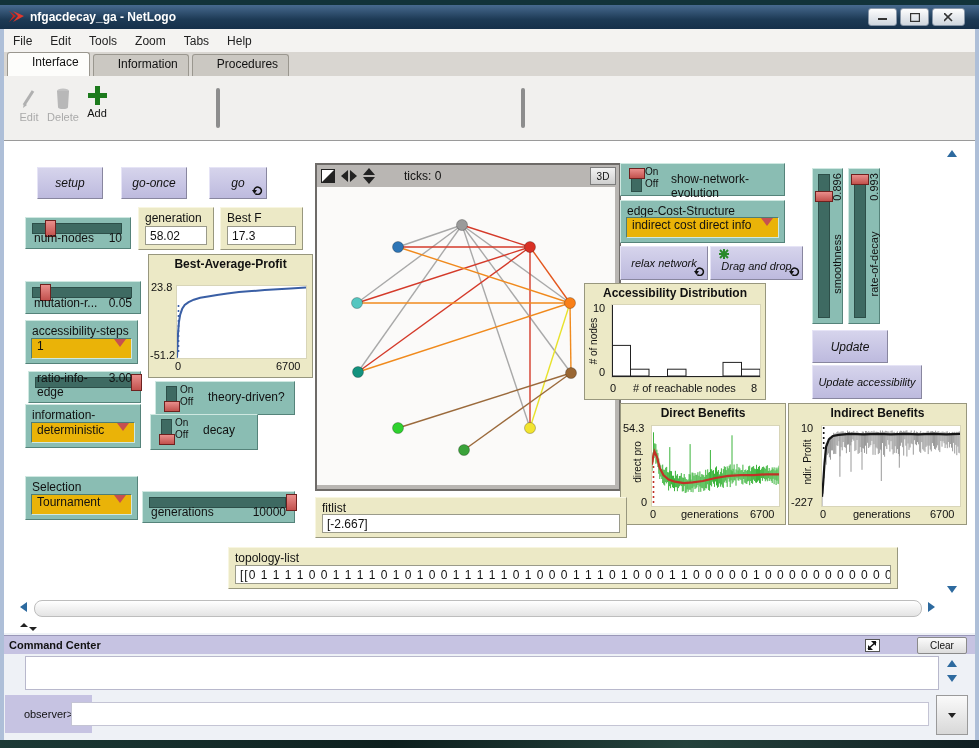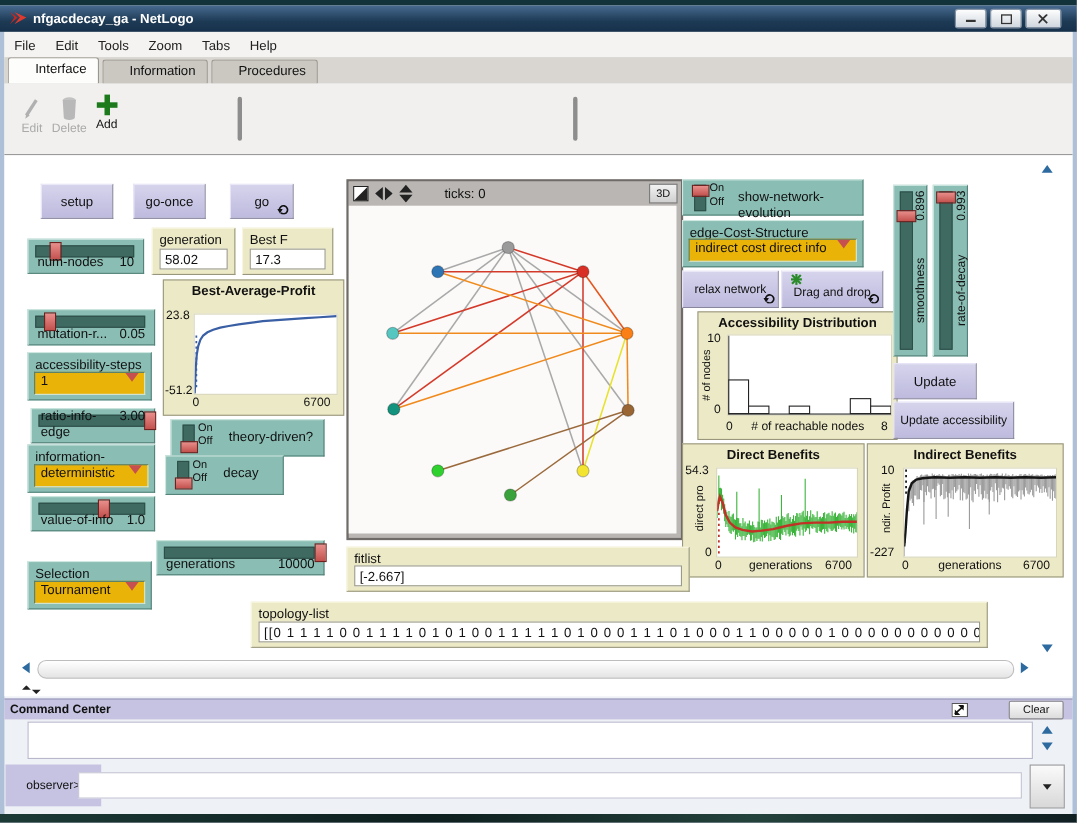--- a/index.html
+++ b/index.html
@@ -34,21 +34,21 @@
   #speedcap{left:240px;top:120px;width:134px;text-align:center;}
   #chk{left:423px;top:86px;width:13px;height:13px;background:#fff;border:1px solid #7b93b5;color:#2d4fd0;
        font-size:12px;line-height:12px;text-align:center;font-weight:bold;}
   #contdrop{left:420px;top:108px;width:80px;height:24px;background:#fff;border:1px solid #cfcfcf;display:flex;align-items:center;padding:0 6px;}
   #settings{left:541px;top:96px;width:74px;height:25px;background:linear-gradient(#fbfbfb,#d9d9d9);
             border:1px solid #8a8a8a;border-radius:3px;display:flex;align-items:center;justify-content:center;font-size:11px;}
   
   #canvas{left:4px;top:140px;width:971px;height:492px;background:#ffffff;border-top:1px solid #9a9a9a;}
   
   .nlbtn{background:linear-gradient(#d6d4ec,#bdbade);border:1px solid #88869f;border-top-color:#e6e4f6;border-left-color:#e6e4f6;
-         display:flex;align-items:center;justify-content:center;color:#111;}
+         display:flex;align-items:center;justify-content:center;color:#111;font-style:italic;}
   .teal{background:#8abdb3;border:1px solid #55837a;border-top-color:#cfe8e1;border-left-color:#cfe8e1;}
   .slot{position:absolute;left:6px;right:8px;top:5px;height:9px;background:#3e6a62;border:1px solid #2d4f49;}
   .knob{position:absolute;top:2px;width:9px;height:15px;background:linear-gradient(#e98f8c,#c2514d);border:1px solid #6f211f;}
   .slrow{position:absolute;left:8px;right:8px;bottom:3px;display:flex;justify-content:space-between;font-size:12px;}
   .sw-slot{position:absolute;left:10px;top:4px;width:9px;height:22px;background:#3e6a62;border:1px solid #2d4f49;}
   .sw-knob{position:absolute;left:-3px;width:14px;height:9px;background:linear-gradient(#e98f8c,#c2514d);border:1px solid #6f211f;}
   .sw-onoff{position:absolute;left:24px;top:2px;font-size:10px;line-height:12px;}
   .sw-label{position:absolute;left:52px;top:8px;font-size:12px;}
   .chooser-label{position:absolute;left:6px;top:3px;font-size:12px;}
   .chooser-box{position:absolute;left:5px;right:5px;bottom:4px;height:19px;background:#eab308;border:1px solid #4f7d74;
@@ -234,29 +234,21 @@
         <span>3.00</span>
       </div>
   </div>
   <div class="abs teal" style="left:25px;top:404px;width:114px;height:42px">
     <span class="chooser-label">information-endowm...</span>
     <div class="chooser-box">
         <span>deterministic</span>
         <span class="tri-red"></span>
       </div>
   </div>
-  <div class="abs teal" style="left:28px;top:451px;width:111px;height:30px">
-    <div class="slot"></div>
-    <div class="knob" style="left: 54%;"></div>
-    <div class="slrow">
-        <span>value-of-info</span>
-        <span>1.0</span>
-      </div>
-  </div>
-  <div class="abs teal" style="left:25px;top:510px;width:111px;height:42px">
+  <div class="abs teal" style="left:25px;top:476px;width:111px;height:42px">
     <span class="chooser-label">Selection</span>
     <div class="chooser-box">
         <span>Tournament</span>
         <span class="tri-red"></span>
       </div>
   </div>
 
   <div class="abs plot" style="left:148px;top:254px;width:163px;height:122px">
     <div class="plot-title">Best-Average-Profit</div>
     <div class="plot-area" style="left:27px;top:30px;width:129px;height:72px">
@@ -383,21 +375,21 @@
       <line x1="1" y1="1" x2="9" y2="9" stroke="#2a8a2a" stroke-width="2"></line>
         <line x1="9" y1="1" x2="1" y2="9" stroke="#2a8a2a" stroke-width="2"></line>
     </svg>
     <span style="font-size:11px;margin-top:6px">Drag and drop</span>
     <svg style="position:absolute;right:2px;bottom:3px" width="11" height="11">
         <path d="M2,7 a3.7,3.7 0 1 1 1.3,2.6" fill="none" stroke="#111" stroke-width="1.5"></path>
         <polygon points="0,6 5,6 2.5,10" fill="#111"></polygon>
       </svg>
   </div>
 
-  <div class="abs plot" style="left:634px;top:283px;width:180px;height:115px">
+  <div class="abs plot" style="left:584px;top:283px;width:180px;height:115px">
     <div class="plot-title">Accessibility Distribution</div>
     <div class="plot-area" style="left:26px;top:20px;width:148px;height:72px">
         <svg id="acc-svg" width="148" height="72">
           <rect x="0.0" y="40.4" width="18.5" height="30.6" fill="#fff" stroke="#222"></rect>
           <rect x="18.5" y="64.2" width="18.5" height="6.8" fill="#fff" stroke="#222"></rect>
           <rect x="55.5" y="64.2" width="18.5" height="6.8" fill="#fff" stroke="#222"></rect>
           <rect x="111.0" y="57.4" width="18.5" height="13.6" fill="#fff" stroke="#222"></rect>
           <rect x="129.5" y="64.2" width="18.5" height="6.8" fill="#fff" stroke="#222"></rect>
           <line x1="0.5" y1="0" x2="0.5" y2="72" stroke="#222"></line>
           <line x1="0" y1="71.5" x2="148" y2="71.5" stroke="#222"></line>

